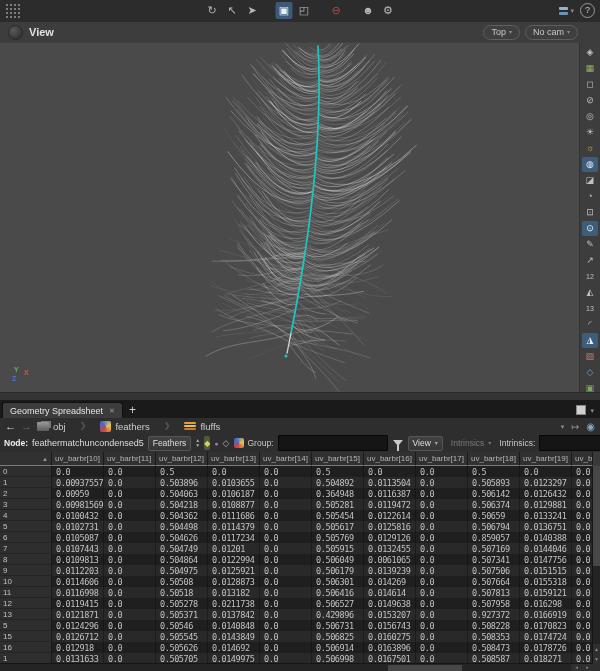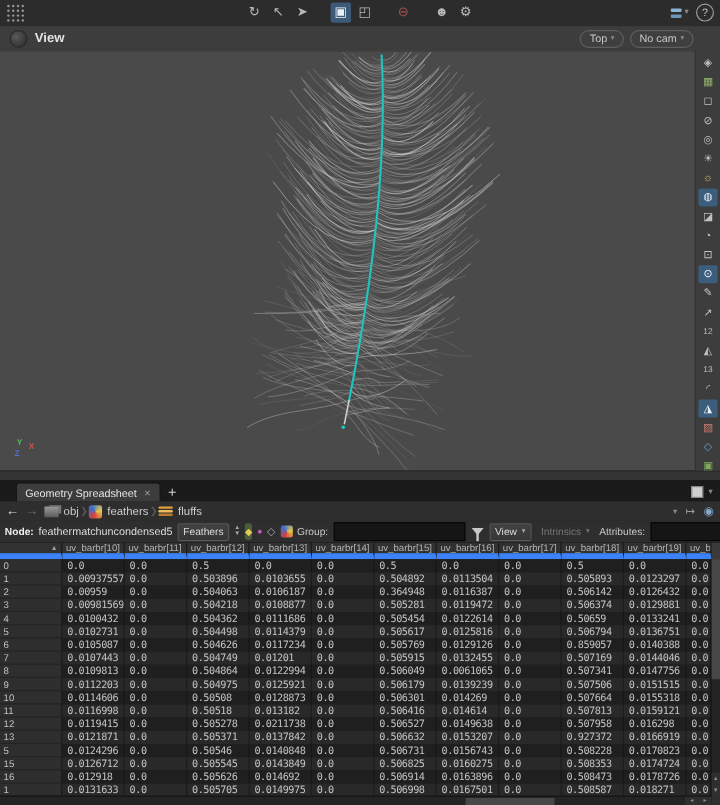--- a/index.html
+++ b/index.html
@@ -40,21 +40,21 @@
   .axis-gizmo .az{position:absolute;left:2px;top:9px;color:#5070d0}
   .right-strip{position:absolute;right:0;top:20px;bottom:0;width:20px;background:#3d3d3d;
                border-left:1px solid #333;display:flex;flex-direction:column;align-items:center;
                padding-top:3px;gap:1px;z-index:5}
   .rs-icon{width:16px;height:15px;line-height:15px;text-align:center;font-size:9px;color:#c0c0c0;border-radius:2px}
   .rs-icon.active{background:#3d5d7d;color:#eaf2fa}
   .midstrip{position:absolute;top:392px;left:0;right:0;height:8px;background:#343434;
             border-top:1px solid #2a2a2a;border-bottom:1px solid #232323}
   
   .tabbar{position:absolute;top:400px;left:0;right:0;height:18px;background:#1a1a1a;
-          display:flex;align-items:flex-end;padding-left:13px}
+          display:flex;align-items:flex-end;padding-left:2px}
   .tab{height:15px;display:flex;align-items:center;gap:6px;padding:0 7px;margin-right:2px;
        background:#262626;color:#b0b0b0;font-size:9px;border:1px solid #101010;border-bottom:none;
        border-radius:3px 3px 0 0}
   .tab.active{background:#3c3c3c;color:#e4e4e4}
   .tab .x{font-size:7px;color:#9a9a9a}
   .tab-add{color:#cfcfcf;font-size:12px;margin:0 0 1px 4px;line-height:14px}
   .tabbar-right{margin-left:auto;display:flex;align-items:center;gap:4px;padding:0 6px 3px 0}
   .sq-ic{width:8px;height:8px;background:#cfcfcf;border:1px solid #888}
   
   .pathbar{position:absolute;top:418px;left:0;right:0;height:16px;background:#2e2e2e;
@@ -91,21 +91,21 @@
   .flag-on{background:#4d5c3c;color:#ddd050}
   .dot-pink{color:#c45fc4;font-size:7px}
   .dia-gray{color:#a8a8a8;font-size:9px}
   .nb-input{background:#151515;border:1px solid #060606;border-radius:1px;height:12px}
   .funnel{width:0;height:0;border-left:5px solid transparent;border-right:5px solid transparent;
           border-top:6px solid #c8c8c8;position:relative;margin:0 1px}
   .funnel:after{content:"";position:absolute;left:-1px;top:-2px;width:2px;height:7px;background:#c8c8c8}
   
   .gspread{position:absolute;top:452px;left:0;width:600px;height:219px;background:#1d1d1d;overflow:hidden}
   .gs-grid{position:absolute;top:0;left:0;display:grid;grid-template-columns:52px repeat(10,52px) 21px}
-  .gs-h{height:14px;background:#313131;border-right:1px solid #1a1a1a;border-bottom:5px solid #3b82f6;
+  .gs-h{height:14px;background:#313131;border-right:1px solid #1a1a1a;border-bottom:1px solid #3b82f6;
         color:#b4b4b4;font-size:8px;display:flex;align-items:center;padding:0 3px;box-sizing:border-box;overflow:hidden}
   .gs-h.first{justify-content:flex-end;color:#999}
   .gs-id{height:11px;background:#2e2e2e;border-right:1px solid #1a1a1a;border-bottom:1px solid #242424;
          color:#c2c2c2;font-size:8px;display:flex;align-items:center;padding-left:3px;box-sizing:border-box}
   .gs-c{height:11px;font-family:"DejaVu Sans Mono",monospace;font-size:8.5px;letter-spacing:-0.4px;
         color:#c2c2c2;display:flex;align-items:center;padding-left:4px;box-sizing:border-box;
         border-right:1px solid rgba(0,0,0,.28);overflow:hidden}
   .re{background:#1f1f1f}.ro{background:#292929}
   .gs-tr-corner{position:absolute;top:0;right:0;width:7px;height:14px;background:#3a3a3a;border-bottom:1px solid #111}
   .vscroll{position:absolute;top:14px;right:0;bottom:7px;width:7px;background:#242424;border-left:1px solid #151515}
@@ -683,21 +683,21 @@
     <div class="tab-add">+</div>
     <div class="tabbar-right">
       <span class="sq-ic"></span>
       <span class="mini-caret">▾</span>
     </div>
   </div>
 
 <div class="pathbar">
   <span class="nav-b nav-back">←</span>
   <span class="nav-b nav-fwd">→</span>
-  <span class="crumbs" style="display:flex;gap:1px">
+  <span class="crumbs" style="display:flex;gap:14px">
       <span class="crumb">
         <span class="ic-obj"></span>
         <span>obj</span>
       </span>
       <span class="crumb-sep">❯</span>
       <span class="crumb">
         <span class="ic-feathers"></span>
         <span>feathers</span>
       </span>
       <span class="crumb-sep">❯</span>
@@ -737,21 +737,21 @@
   <input class="nb-input" style="width: 104px;" value="">
   <span class="funnel"></span>
   <span class="dd" style="width:42px">
     <span>View</span>
     <span class="mini-caret">▾</span>
   </span>
   <span class="dd ghost" style="width:48px">
     <span>Intrinsics</span>
     <span class="mini-caret">▾</span>
   </span>
-  <span>Attributes:</span>
+  <span>Intrinsics:</span>
   <input class="nb-input" style="width: 70px;" value="">
 
 </div>
 
 <div class="gspread">
   <div class="gs-grid">
       <div class="gs-h first" style="font-size: 6px;">▲</div>
       <div class="gs-h">uv_barbr[10]</div>
       <div class="gs-h">uv_barbr[11]</div>
       <div class="gs-h">uv_barbr[12]</div>
@@ -918,21 +918,21 @@
       <div class="gs-c re">0.0</div>
       <div class="gs-c re">0.507958</div>
       <div class="gs-c re">0.016298</div>
       <div class="gs-c re">0.0</div>
       <div class="gs-id">13</div>
       <div class="gs-c ro">0.0121871</div>
       <div class="gs-c ro">0.0</div>
       <div class="gs-c ro">0.505371</div>
       <div class="gs-c ro">0.0137842</div>
       <div class="gs-c ro">0.0</div>
-      <div class="gs-c ro">0.506632</div>
+      <div class="gs-c ro">0.429896</div>
       <div class="gs-c ro">0.0153207</div>
       <div class="gs-c ro">0.0</div>
       <div class="gs-c ro">0.927372</div>
       <div class="gs-c ro">0.0166919</div>
       <div class="gs-c ro">0.0</div>
       <div class="gs-id">5</div>
       <div class="gs-c re">0.0124296</div>
       <div class="gs-c re">0.0</div>
       <div class="gs-c re">0.50546</div>
       <div class="gs-c re">0.0140848</div>

